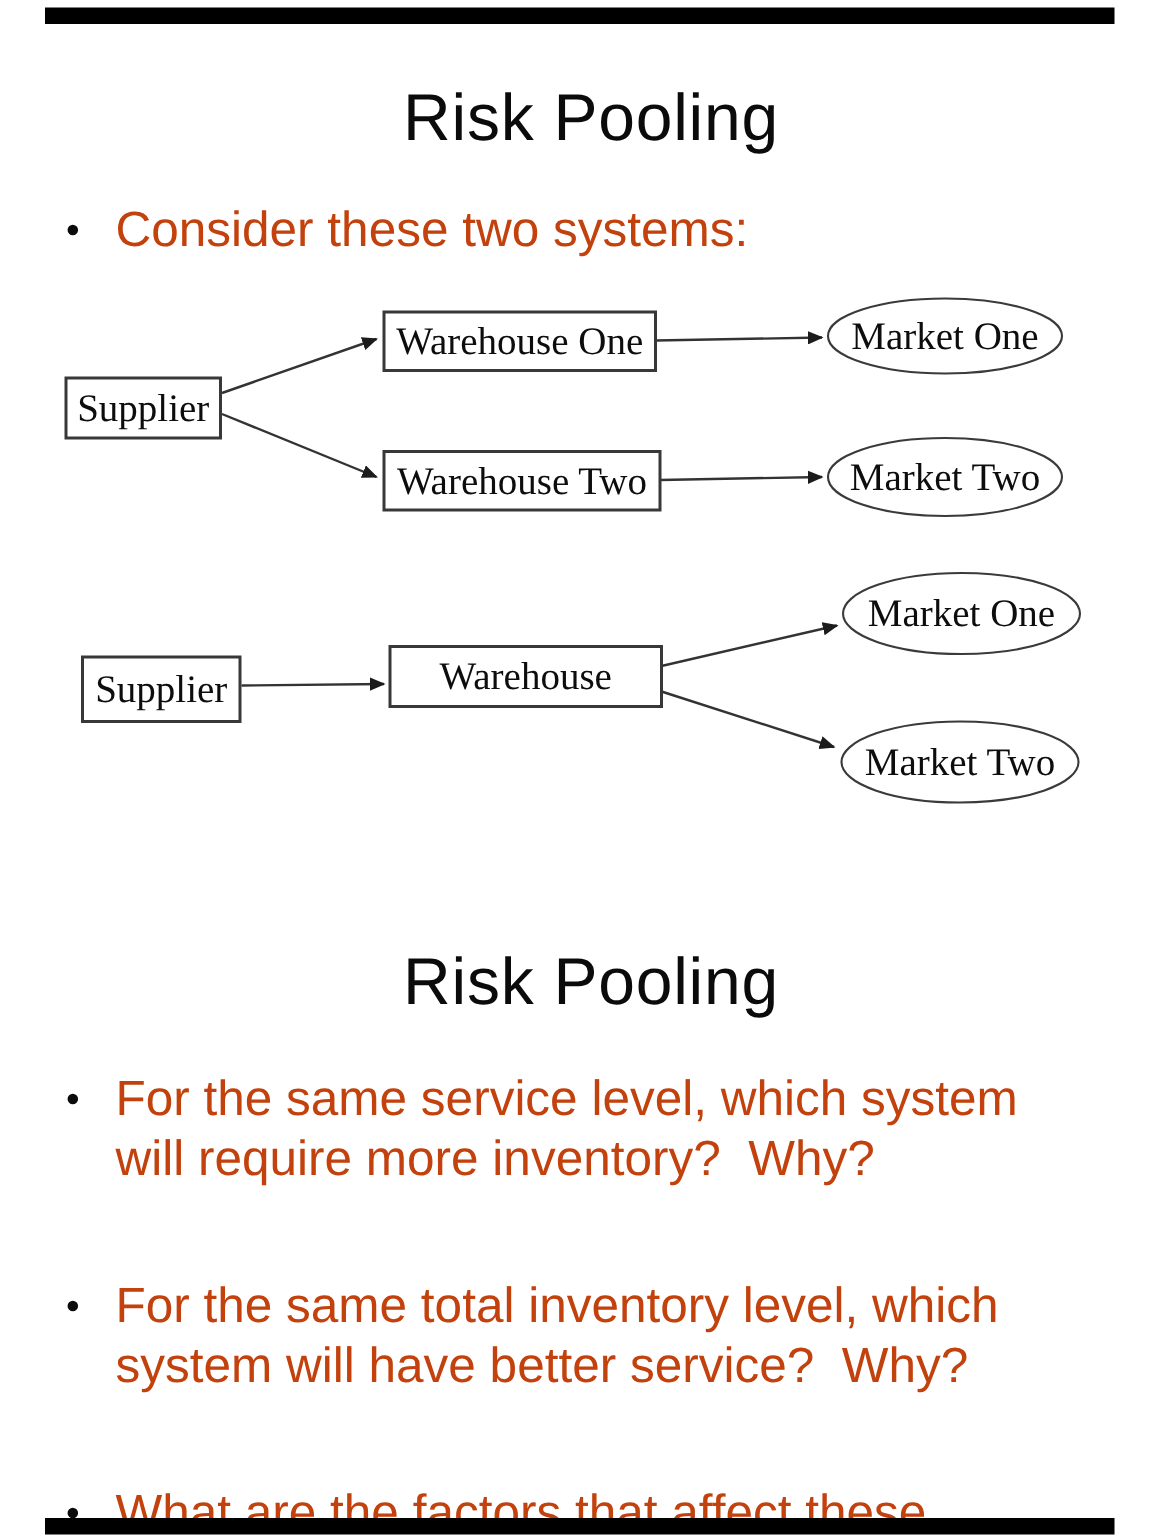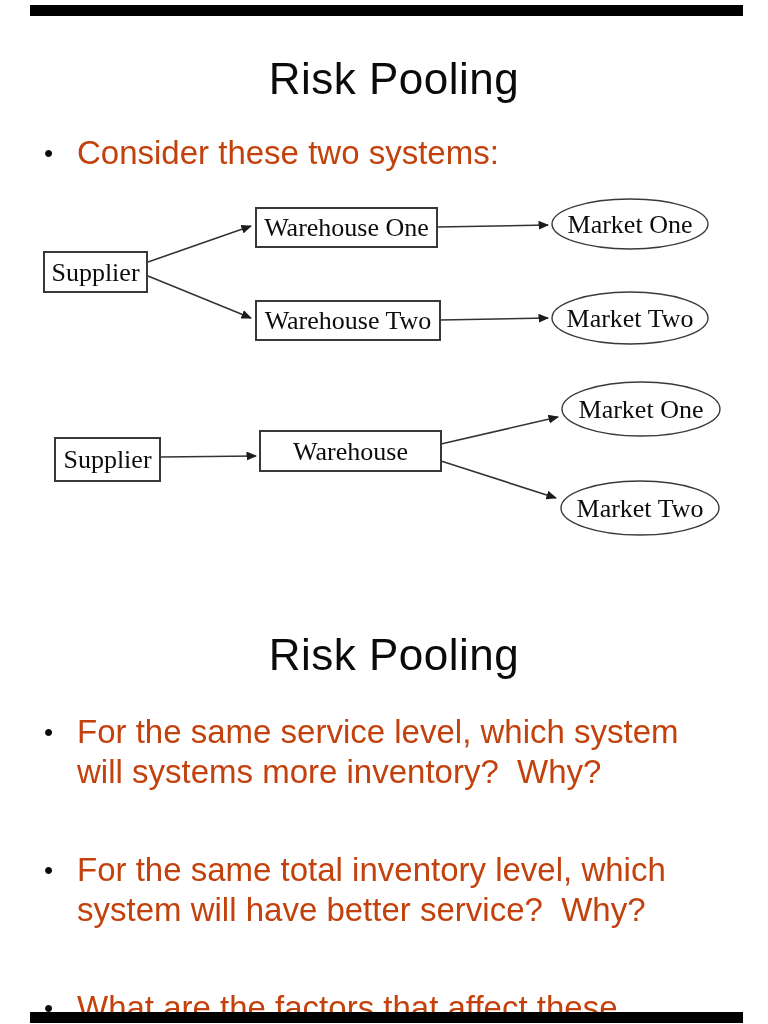--- a/index.html
+++ b/index.html
@@ -150,21 +150,21 @@
           <text x="640" y="508" text-anchor="middle" dominant-baseline="central" class="node-label">Market Two</text>
         </g>
       </g>
   </svg>
 
   <h1 class="slide-title t2">Risk Pooling</h1>
 
   <div class="bullet s2-b1">
     <span class="dot">•</span>
     <span class="bullet-text">For the same service level, which system
-will systems more inventory?  Why?</span>
+will require more inventory?  Why?</span>
   </div>
 
   <div class="bullet s2-b2">
     <span class="dot">•</span>
     <span class="bullet-text">For the same total inventory level, which
 system will have better service?  Why?</span>
   </div>
 
   <div class="bullet s2-b3">
     <span class="dot">•</span>

